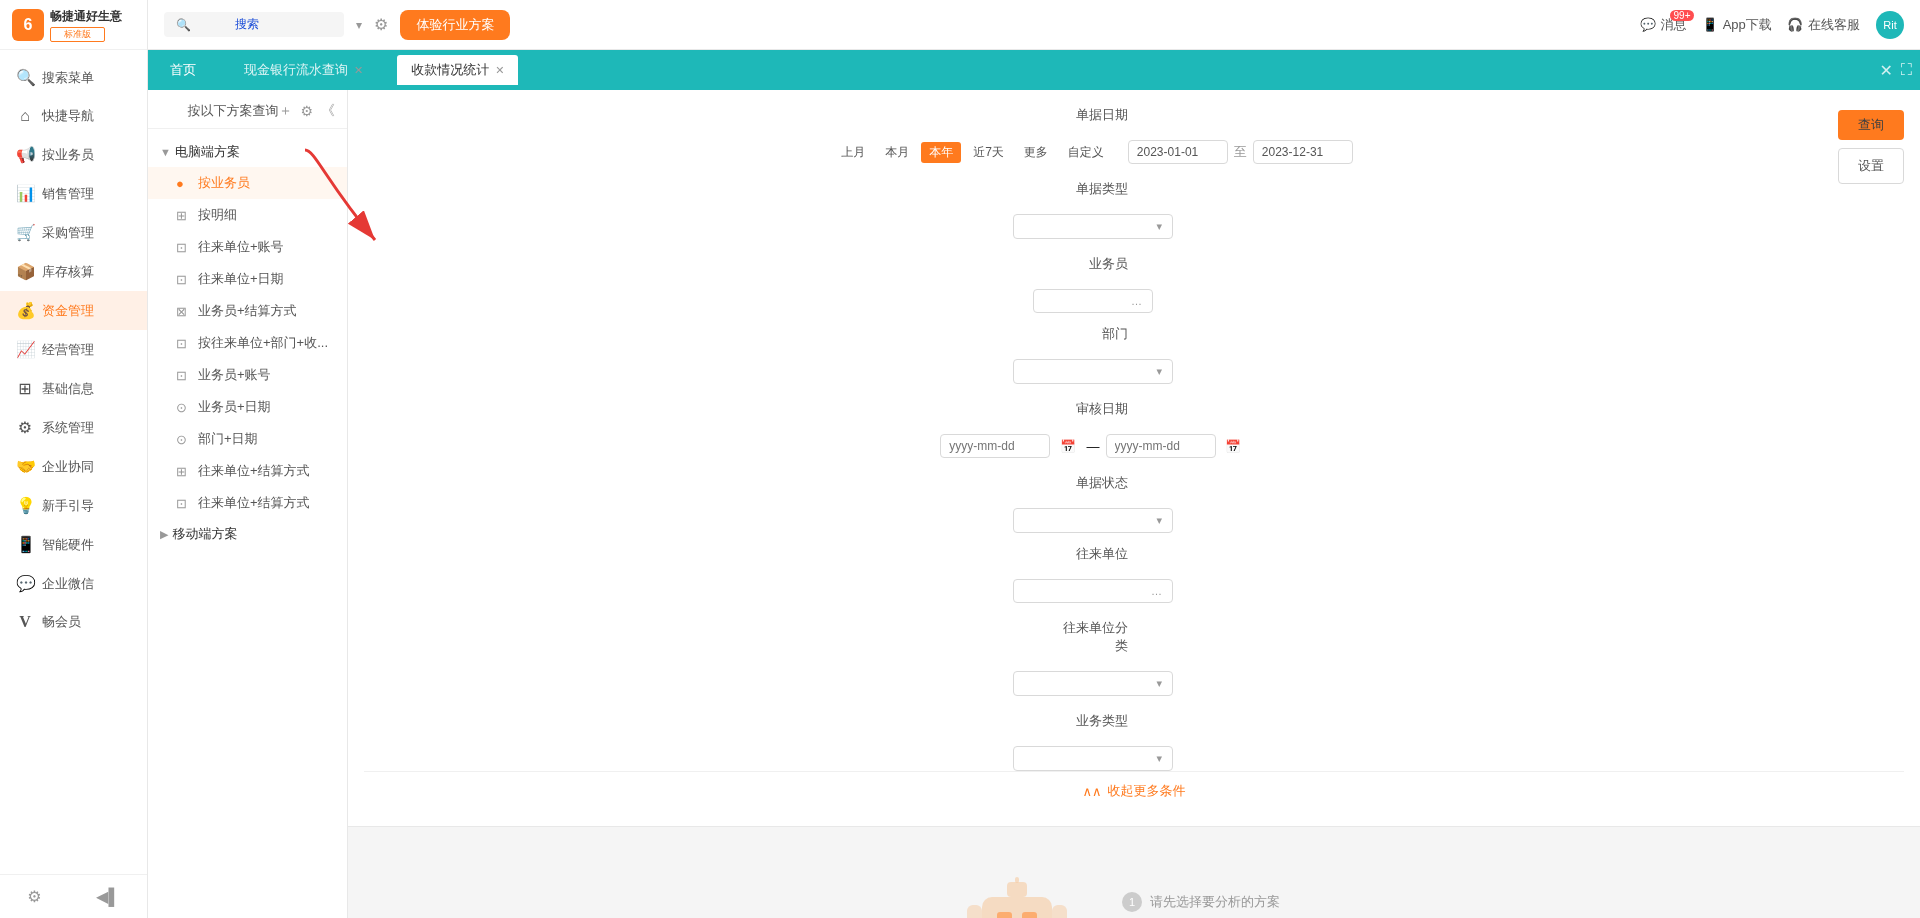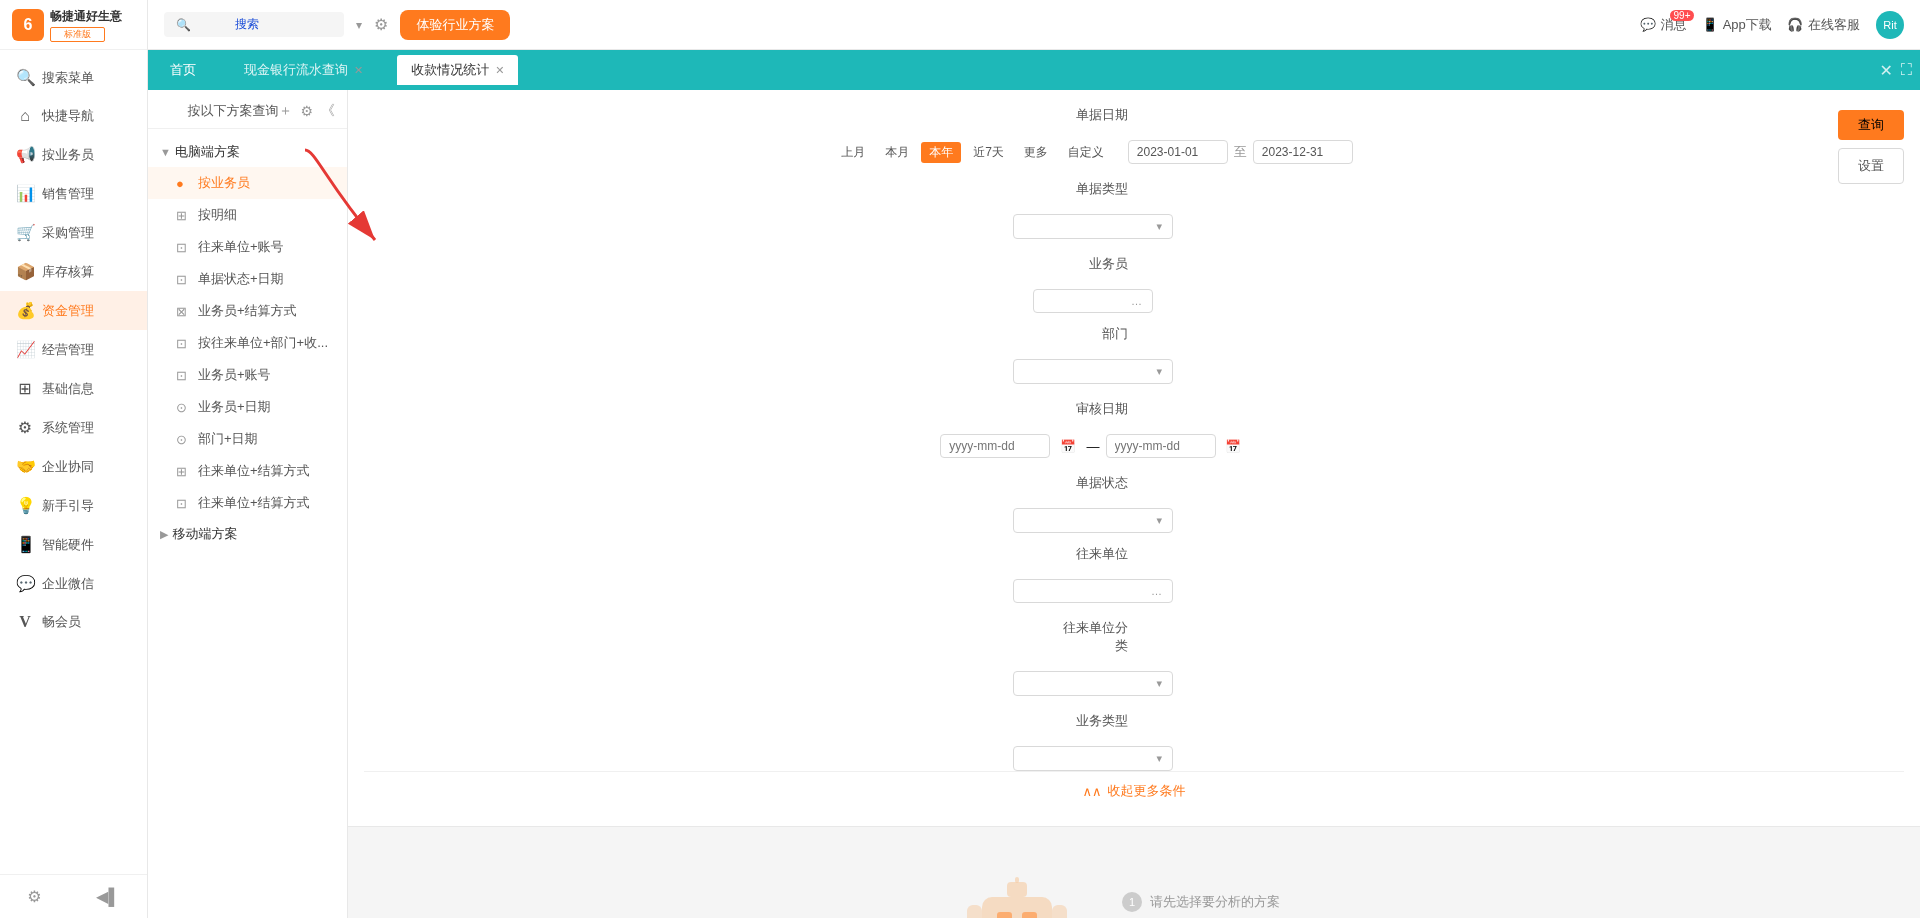--- a/index.html
+++ b/index.html
@@ -76,21 +76,21 @@
     .date-range { display: flex; align-items: center; gap: 6px; }
     .date-input { border: 1px solid #d9d9d9; border-radius: 4px; padding: 4px 8px; font-size: 12px; color: #555; width: 100px; }
     .date-sep { color: #999; }
     .select-field { border: 1px solid #d9d9d9; border-radius: 4px; padding: 5px 10px; font-size: 13px; color: #555; display: flex; align-items: center; justify-content: space-between; cursor: pointer; }
     .select-chevron { color: #999; font-size: 11px; }
     .collapse-bar { display: flex; align-items: center; justify-content: center; padding: 10px; color: #ff7a1e; font-size: 13px; cursor: pointer; background: #fff; border-top: 1px solid #f0f0f0; }
     .collapse-icon { margin-right: 6px; }
 
     
     .query-buttons { display: flex; flex-direction: column; gap: 8px; margin-left: 16px; padding-top: 4px; }
-    .query-btn { background: #ff7a1e; color: #000000; border: none; border-radius: 4px; padding: 6px 20px; font-size: 13px; cursor: pointer; white-space: nowrap; }
+    .query-btn { background: #ff7a1e; color: #404040; border: none; border-radius: 4px; padding: 6px 20px; font-size: 13px; cursor: pointer; white-space: nowrap; }
     .settings-btn { background: #fff; color: #555; border: 1px solid #d9d9d9; border-radius: 4px; padding: 8px 16px; font-size: 13px; cursor: pointer; }
 
     
     .empty-state { flex: 1; display: flex; flex-direction: column; align-items: center; justify-content: center; background: #f5f5f5; padding: 40px; }
     .empty-tips { margin-left: 20px; }
     .empty-tip { display: flex; align-items: center; gap: 8px; color: #999; font-size: 13px; margin-bottom: 10px; }
     .tip-num { width: 20px; height: 20px; background: #ccc; border-radius: 50%; color: white; font-size: 11px; display: flex; align-items: center; justify-content: center; flex-shrink: 0; }
     .empty-content { display: flex; align-items: center; }
 
     
@@ -250,21 +250,21 @@
           <div class="solution-item">
             <span class="solution-item-icon">⊞</span>
             <span>按明细</span>
           </div>
           <div class="solution-item">
             <span class="solution-item-icon">⊡</span>
             <span>往来单位+账号</span>
           </div>
           <div class="solution-item">
             <span class="solution-item-icon">⊡</span>
-            <span>单据状态+日期</span>
+            <span>往来单位+日期</span>
           </div>
           <div class="solution-item">
             <span class="solution-item-icon">⊠</span>
             <span>业务员+结算方式</span>
           </div>
           <div class="solution-item">
             <span class="solution-item-icon">⊡</span>
             <span>按往来单位+部门+收...</span>
           </div>
           <div class="solution-item">

